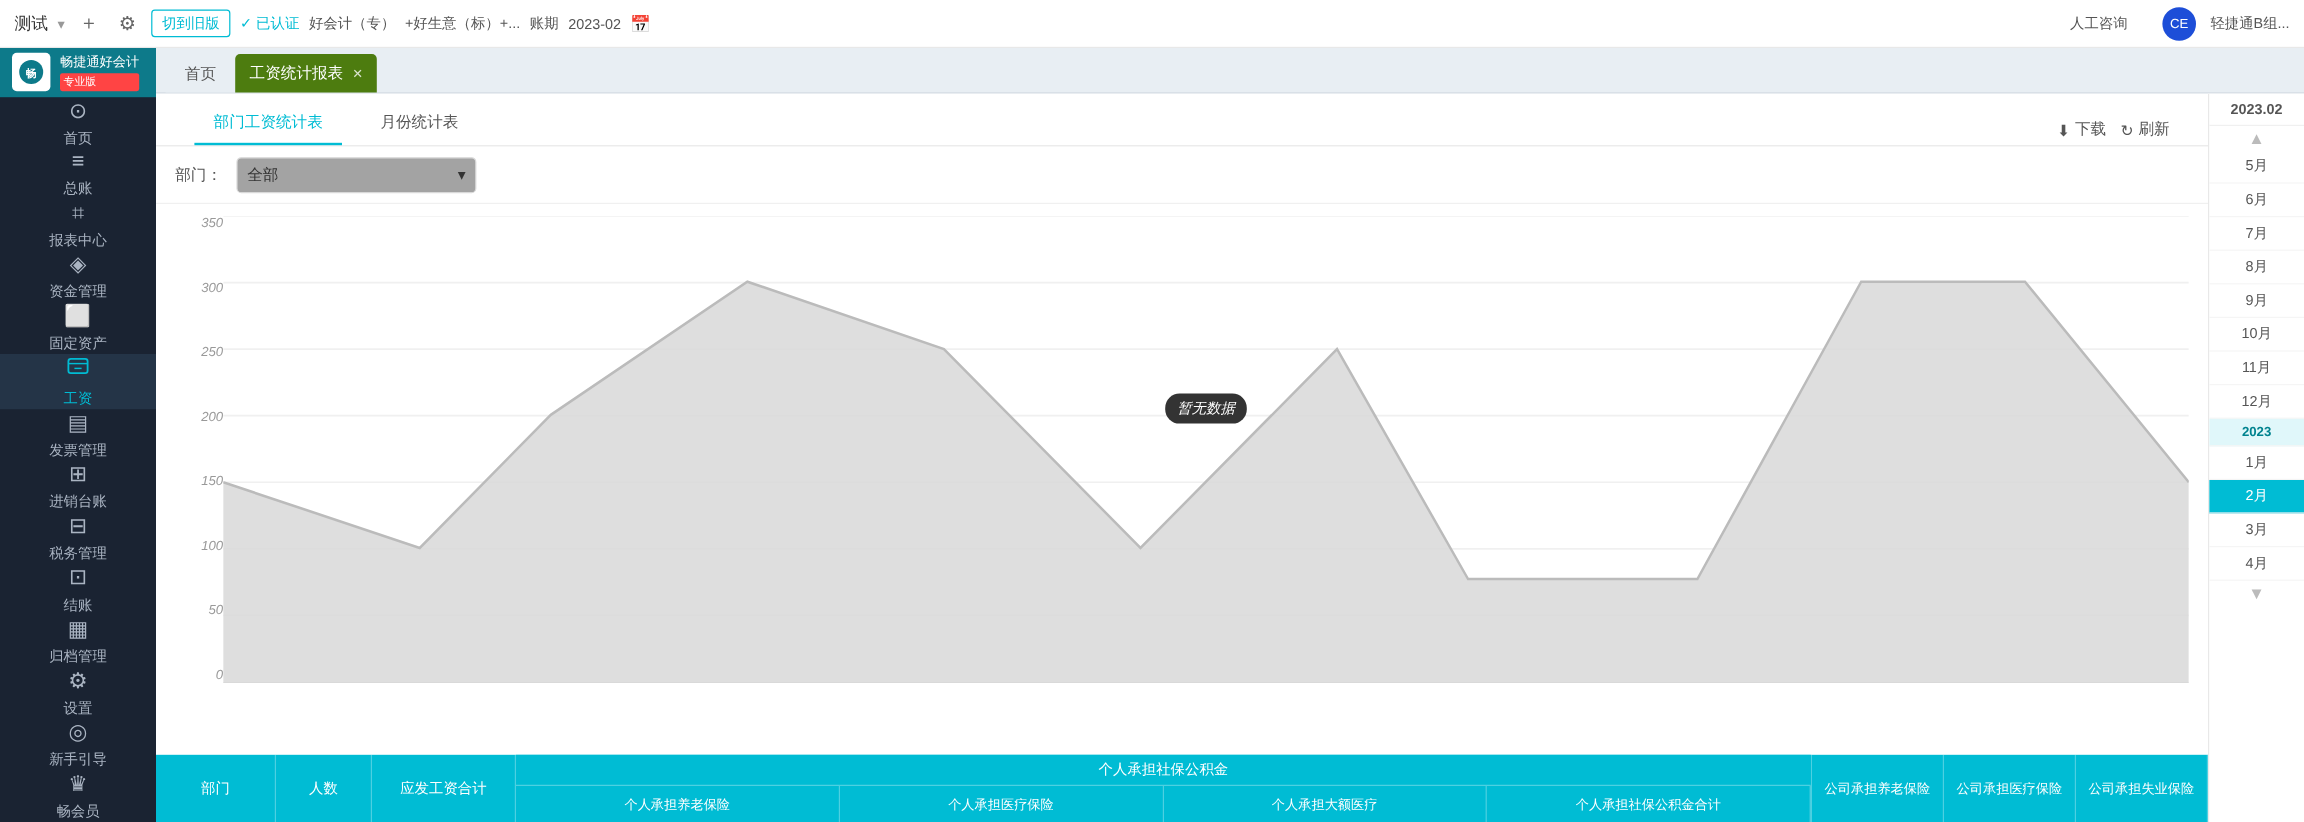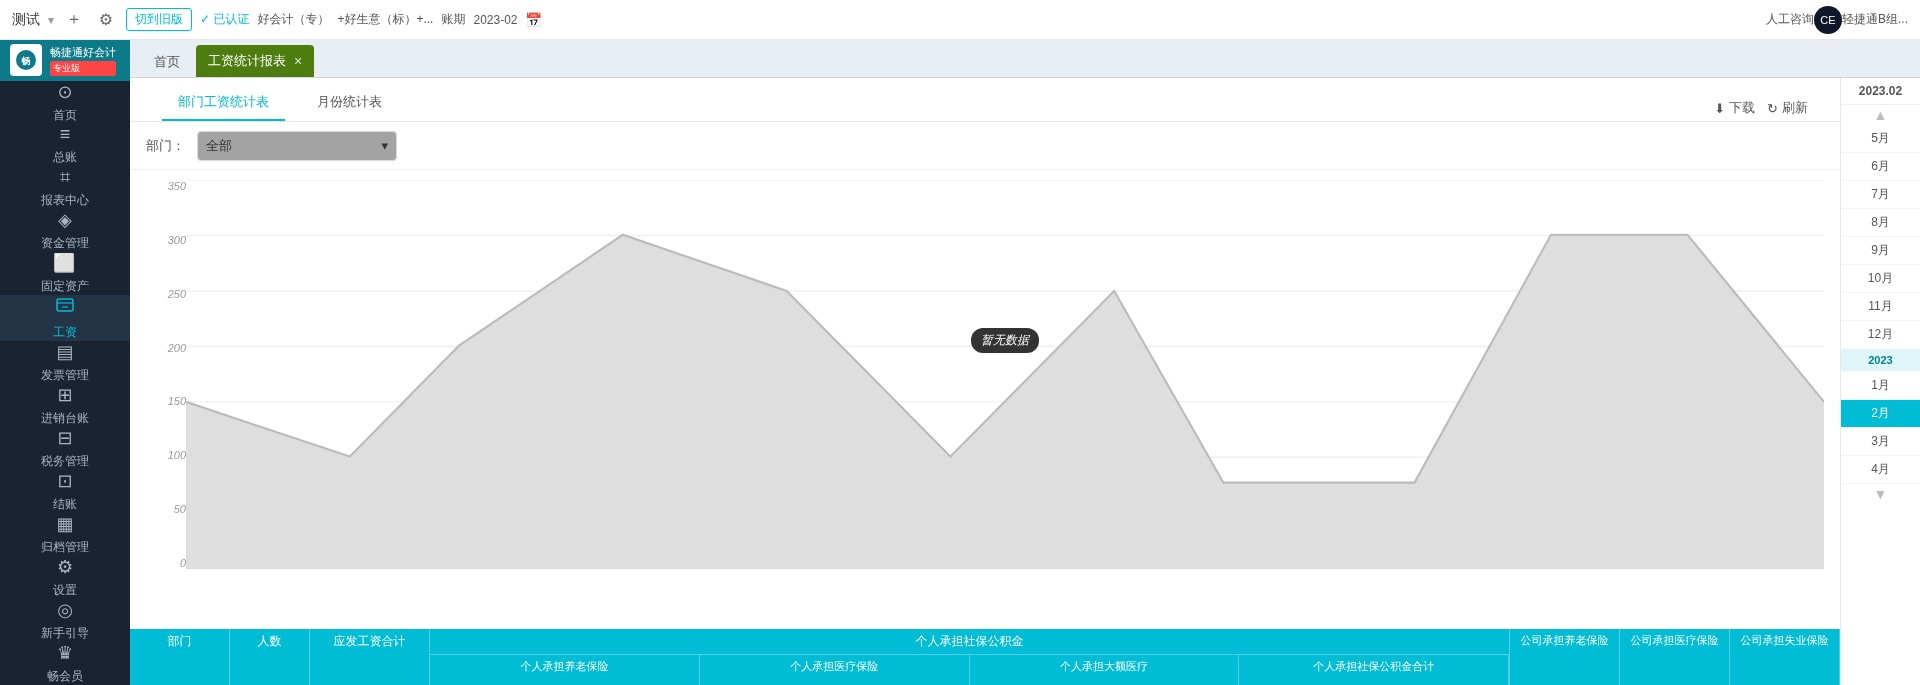--- a/index.html
+++ b/index.html
@@ -45,34 +45,35 @@
       color: #00bcd4;
       padding: 2px 8px;
       border-radius: 3px;
       font-size: 12px;
       cursor: pointer;
       background: #fff;
     }
     .top-bar-right {
       display: flex;
       align-items: center;
-      gap: 0;
+      gap: 12px;
       font-size: 12px;
       color: #555;
     }
     .user-avatar {
       width: 28px;
       height: 28px;
       border-radius: 50%;
-      background: #0f172a;
+      background: #1d4ed8;
       display: flex;
       align-items: center;
       justify-content: center;
       color: #fff;
       font-size: 11px;
+      margin-left: 17px;
     }
     .main-layout {
       display: flex;
       flex: 1;
       overflow: hidden;
     }
     
     
     .sidebar {
       width: 130px;
@@ -311,20 +312,21 @@
     
     .table-header {
       height: 56px;
       background: #00bcd4;
       display: flex;
       align-items: stretch;
       flex-shrink: 0;
     }
     .th-cell {
       display: flex;
+      align-items: center;
       justify-content: center;
       color: #fff;
       font-size: 12px;
       border-right: 1px solid rgba(255,255,255,0.3);
       text-align: center;
       padding: 4px 2px;
     }
     .th-group-title {
       background: #00bcd4;
       color: #fff;

